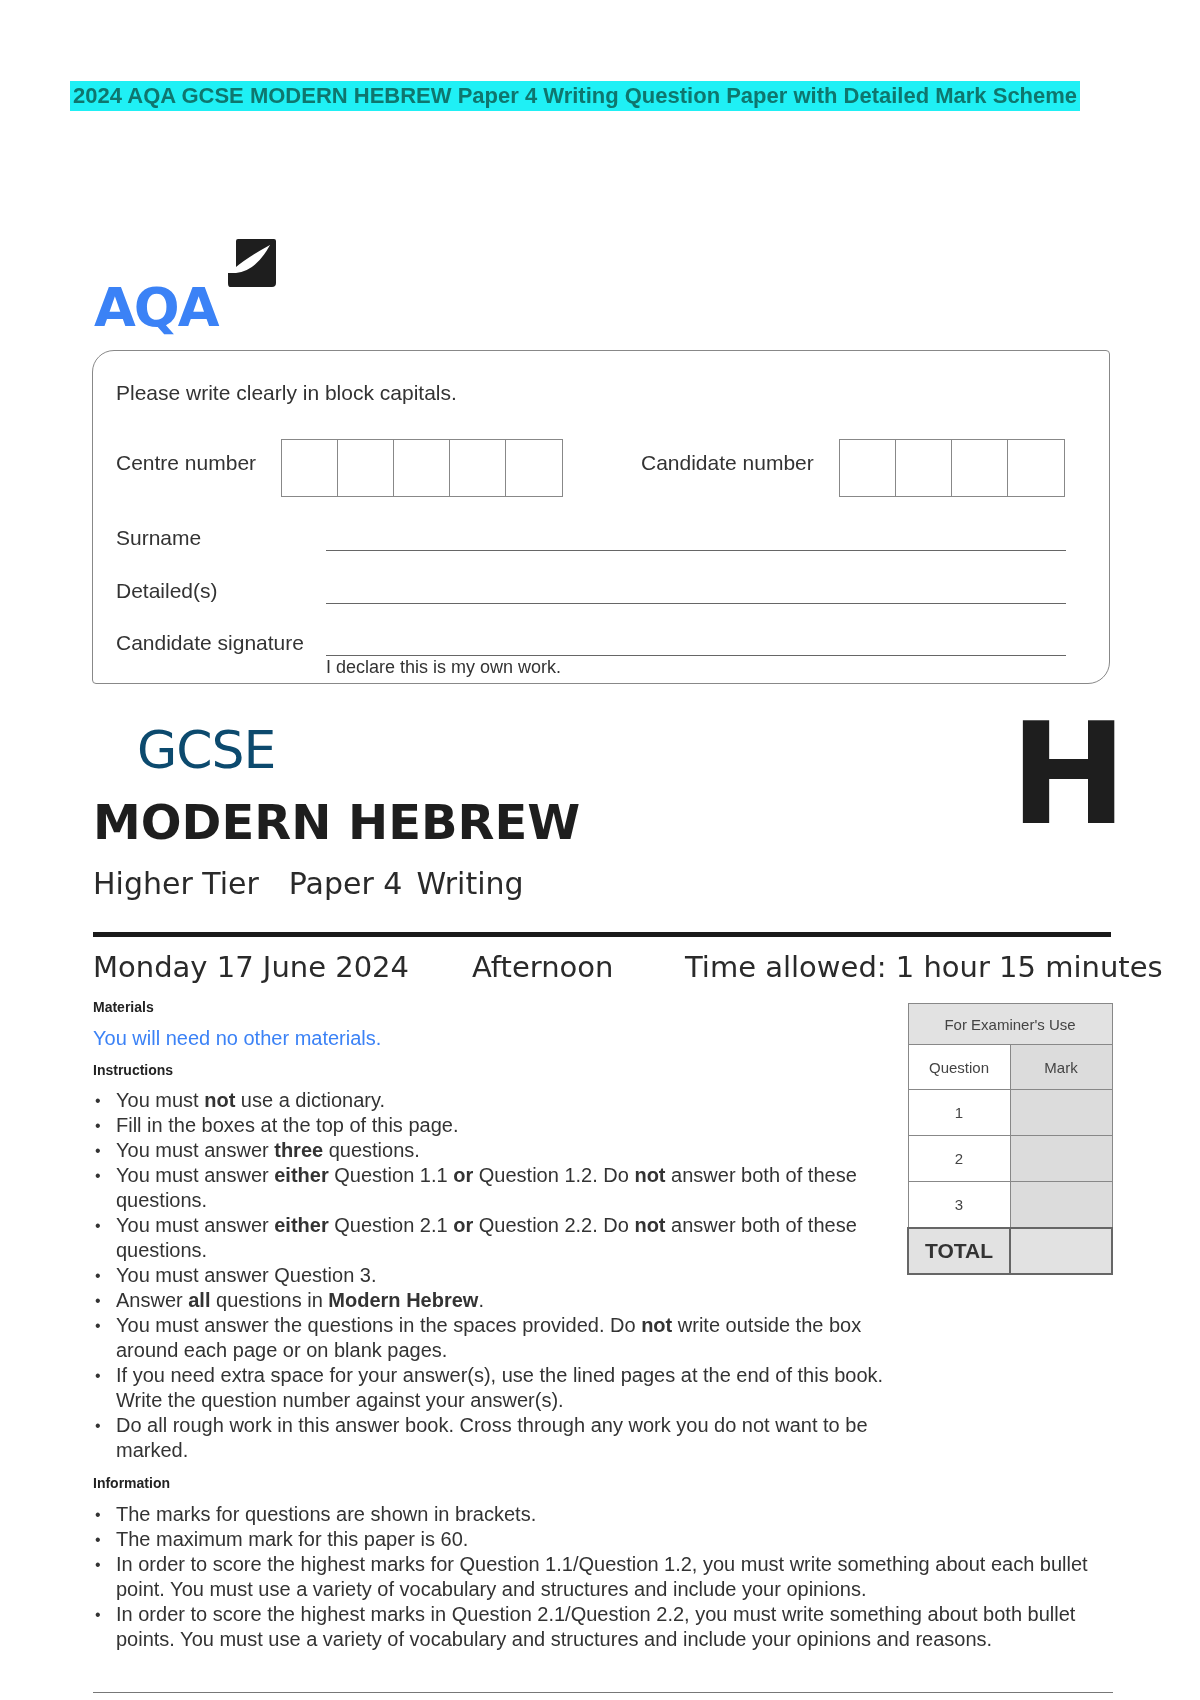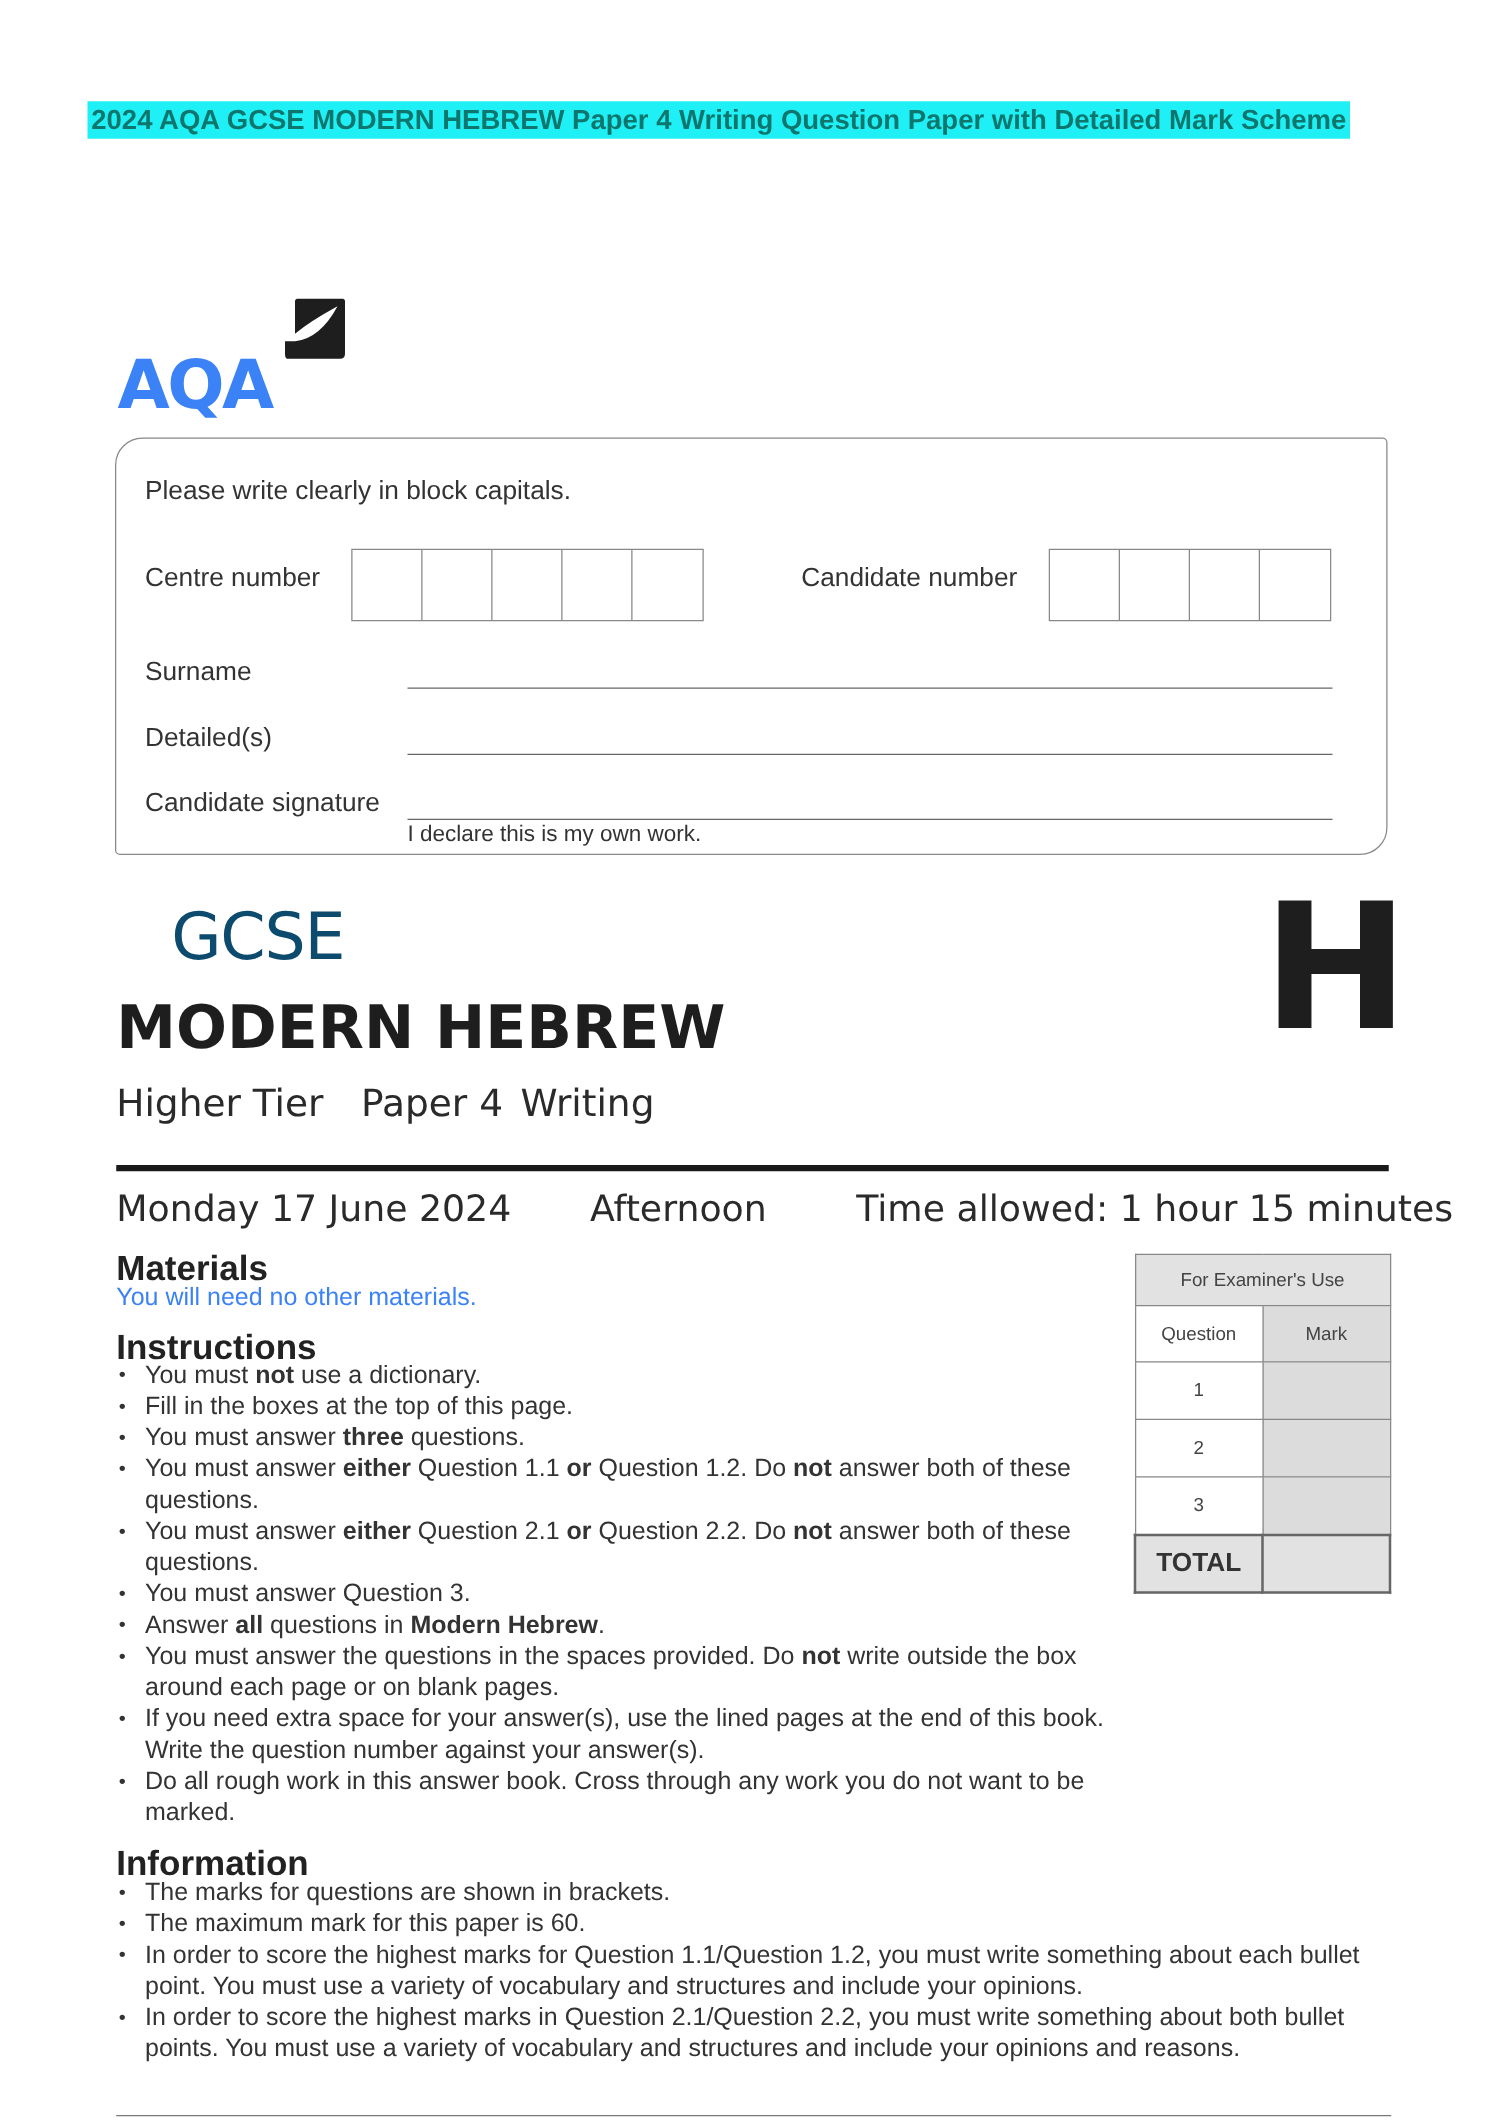--- a/index.html
+++ b/index.html
@@ -16,21 +16,21 @@
     .boxes .cell:last-child { border-right: none; }
     .line { position: absolute; height: 0; border-top: 1.5px solid #666; }
     .declare { position: absolute; left: 233px; top: 306px; font-size: 18px; color: #333; }
     .gcse { position: absolute; left: 107px; top: 720px; font-family: "DejaVu Sans", sans-serif; font-size: 52px; color: #0c4a6e; letter-spacing: -1px; margin-left: 30px; }
     .subject { position: absolute; left: 93px; top: 794px; font-family: "DejaVu Sans", sans-serif; font-weight: bold; font-size: 48px; color: #1e1e1e; letter-spacing: 0px; }
     .tier { position: absolute; left: 93px; top: 866px; font-family: "DejaVu Sans", sans-serif; font-size: 30px; color: #2a2a2a; white-space: nowrap; }
     .tier span { margin-right: 30px; }
     .bigH { position: absolute; left: 1010px; top: 705px; font-family: "DejaVu Sans", sans-serif; font-weight: bold; font-size: 140px; line-height: 1; color: #1e1e1e; }
     .rule-thick { position: absolute; left: 93px; top: 932px; width: 1018px; height: 5px; background: #1a1a1a; }
     .dateline { position: absolute; top: 950px; font-family: "DejaVu Sans", sans-serif; font-size: 29px; color: #2a2a2a; white-space: nowrap; }
-    .section-h { position: absolute; left: 93px; font-weight: bold; font-size: 28px; color: #222; }
+    .section-h { position: absolute; left: 93px; font-weight: bold; font-size: 14px; color: #222; }
     .para { position: absolute; left: 93px; font-size: 20px; color: #3b82f6; }
     ul.bul { position: absolute; left: 93px; margin: 0; padding: 0; list-style: none; font-size: 20px; color: #333; line-height: 25px; }
     ul.bul li { position: relative; padding-left: 23px; }
     ul.bul li::before { content: "\2022"; position: absolute; left: 2px; top: 0; font-size: 16px; }
     .exam-table { position: absolute; left: 907px; top: 1003px; border-collapse: collapse; font-size: 15px; color: #444; }
     .exam-table td { border: 1.5px solid #888; text-align: center; padding: 0; }
     .exam-table .hdr { background: #e2e2e2; height: 40px; width: 201px; }
     .exam-table .qcol { width: 100px; height: 44px; background: #fff; }
     .exam-table .mcol { width: 100px; background: #dcdcdc; }
     .exam-table .total { font-weight: bold; font-size: 21px; color: #333; background: #e2e2e2; border: 2px solid #666; }

